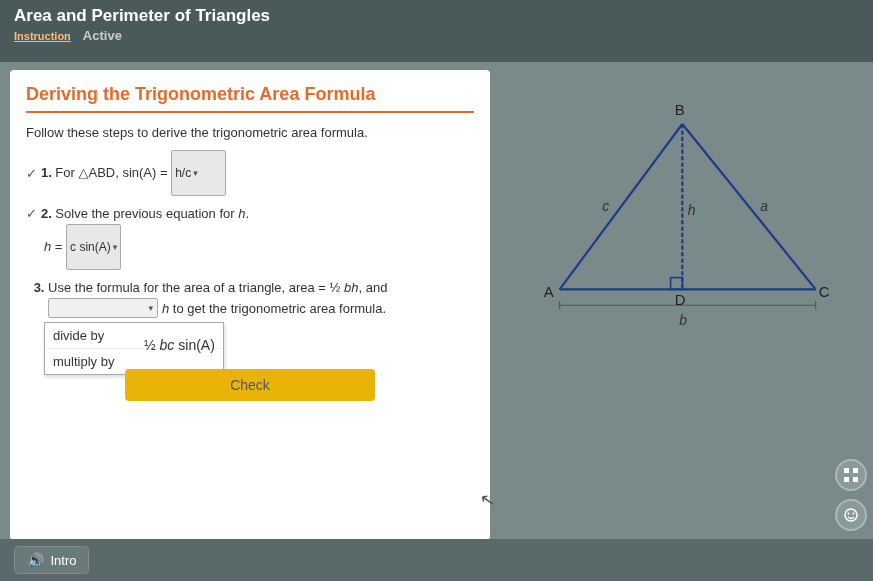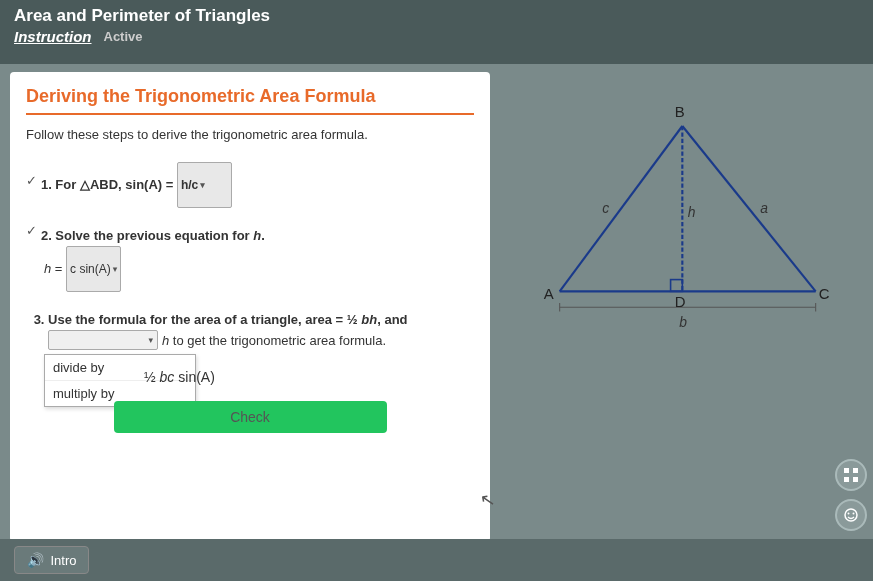--- a/index.html
+++ b/index.html
@@ -20,26 +20,25 @@
       font-size: 17px;
       font-weight: bold;
       margin-bottom: 2px;
     }
     .top-bar-nav {
       display: flex;
       gap: 12px;
       align-items: center;
     }
     .nav-instruction {
-      color: #ffffff;
+      color: #fdba74;
       font-weight: bold;
-      font-size: 15px;
+      font-size: 11px;
       text-decoration: underline;
       cursor: pointer;
-      font-style: italic;
     }
     .nav-active {
       color: #cccccc;
       font-size: 13px;
       font-weight: bold;
     }
     .main-content {
       display: flex;
       margin: 8px 10px;
       gap: 0;
@@ -74,23 +73,22 @@
       display: flex;
       align-items: center;
       gap: 4px;
       margin-bottom: 3px;
     }
     .checkmark {
       color: #555;
       font-size: 13px;
     }
     .step-label {
-      font-weight: bold;
-      font-size: 13px;
-      margin-top: 10px;
+      font-weight: normal;
+      font-size: 13px;
     }
     .step-sub {
       margin-left: 18px;
       font-size: 13px;
       color: #333;
     }
     .inline-select-with-arrow {
       display: inline-flex;
       align-items: center;
       border: 1px solid #aaa;
@@ -131,21 +129,21 @@
     .step3-dropdown-wide span.arrow {
       font-size: 9px;
       color: #555;
       margin-left: auto;
     }
     .dropdown-popup {
       margin-left: 18px;
       margin-top: 4px;
       border: 1px solid #aaa;
       background: #fff;
-      width: 152px;
+      width: 180px;
       box-shadow: 1px 2px 4px rgba(0,0,0,0.15);
     }
     .dropdown-popup-item {
       padding: 5px 8px;
       font-size: 13px;
       cursor: pointer;
       color: #333;
       border-bottom: 1px solid #eee;
     }
     .dropdown-popup-item:last-child {
@@ -155,28 +153,28 @@
       margin-left: 118px;
       margin-top: -38px;
       font-size: 14px;
       color: #333;
     }
     .check-btn-wrap {
       margin-top: 16px;
       text-align: center;
     }
     .check-btn {
-      background: #22c55e;
+      background: #eab308;
       border: none;
       border-radius: 4px;
       padding: 8px 60px;
       font-size: 14px;
       color: #555;
       cursor: pointer;
-      width: 273px;
+      width: 250px;
     }
     .right-panel {
       flex: 1;
       display: flex;
       align-items: flex-start;
       justify-content: center;
       padding-top: 20px;
     }
     .triangle-svg {
       width: 320px;

